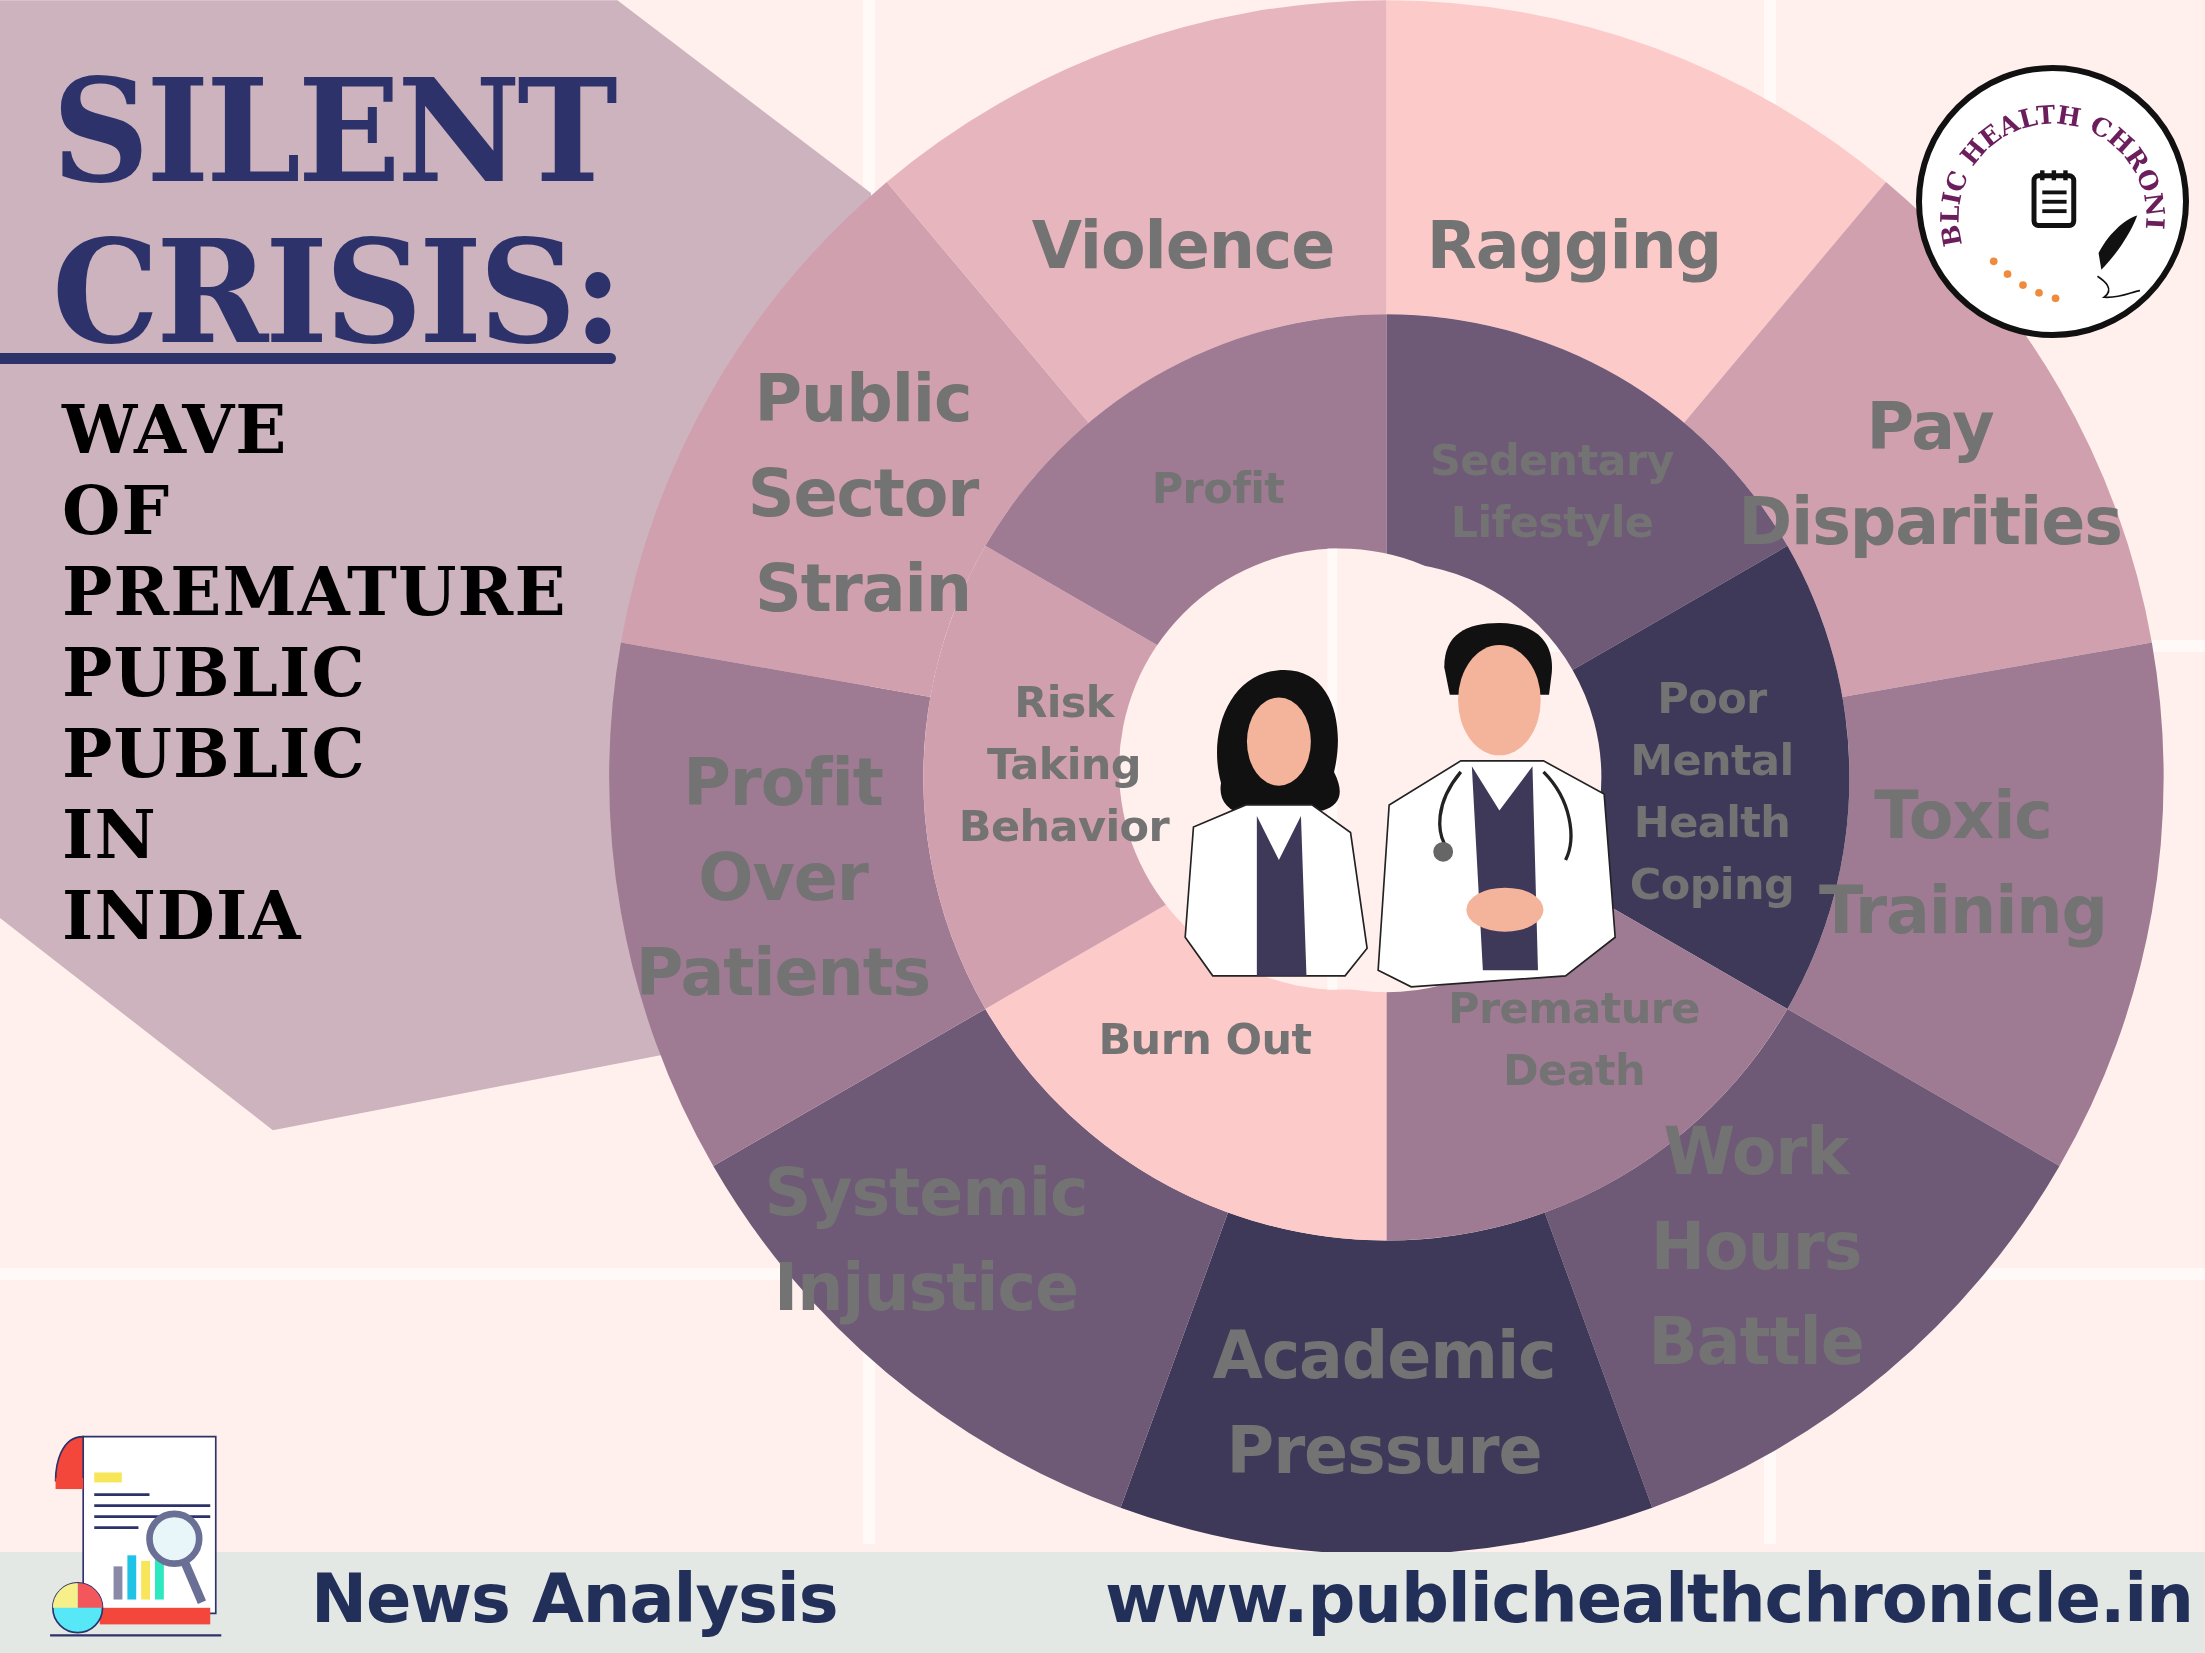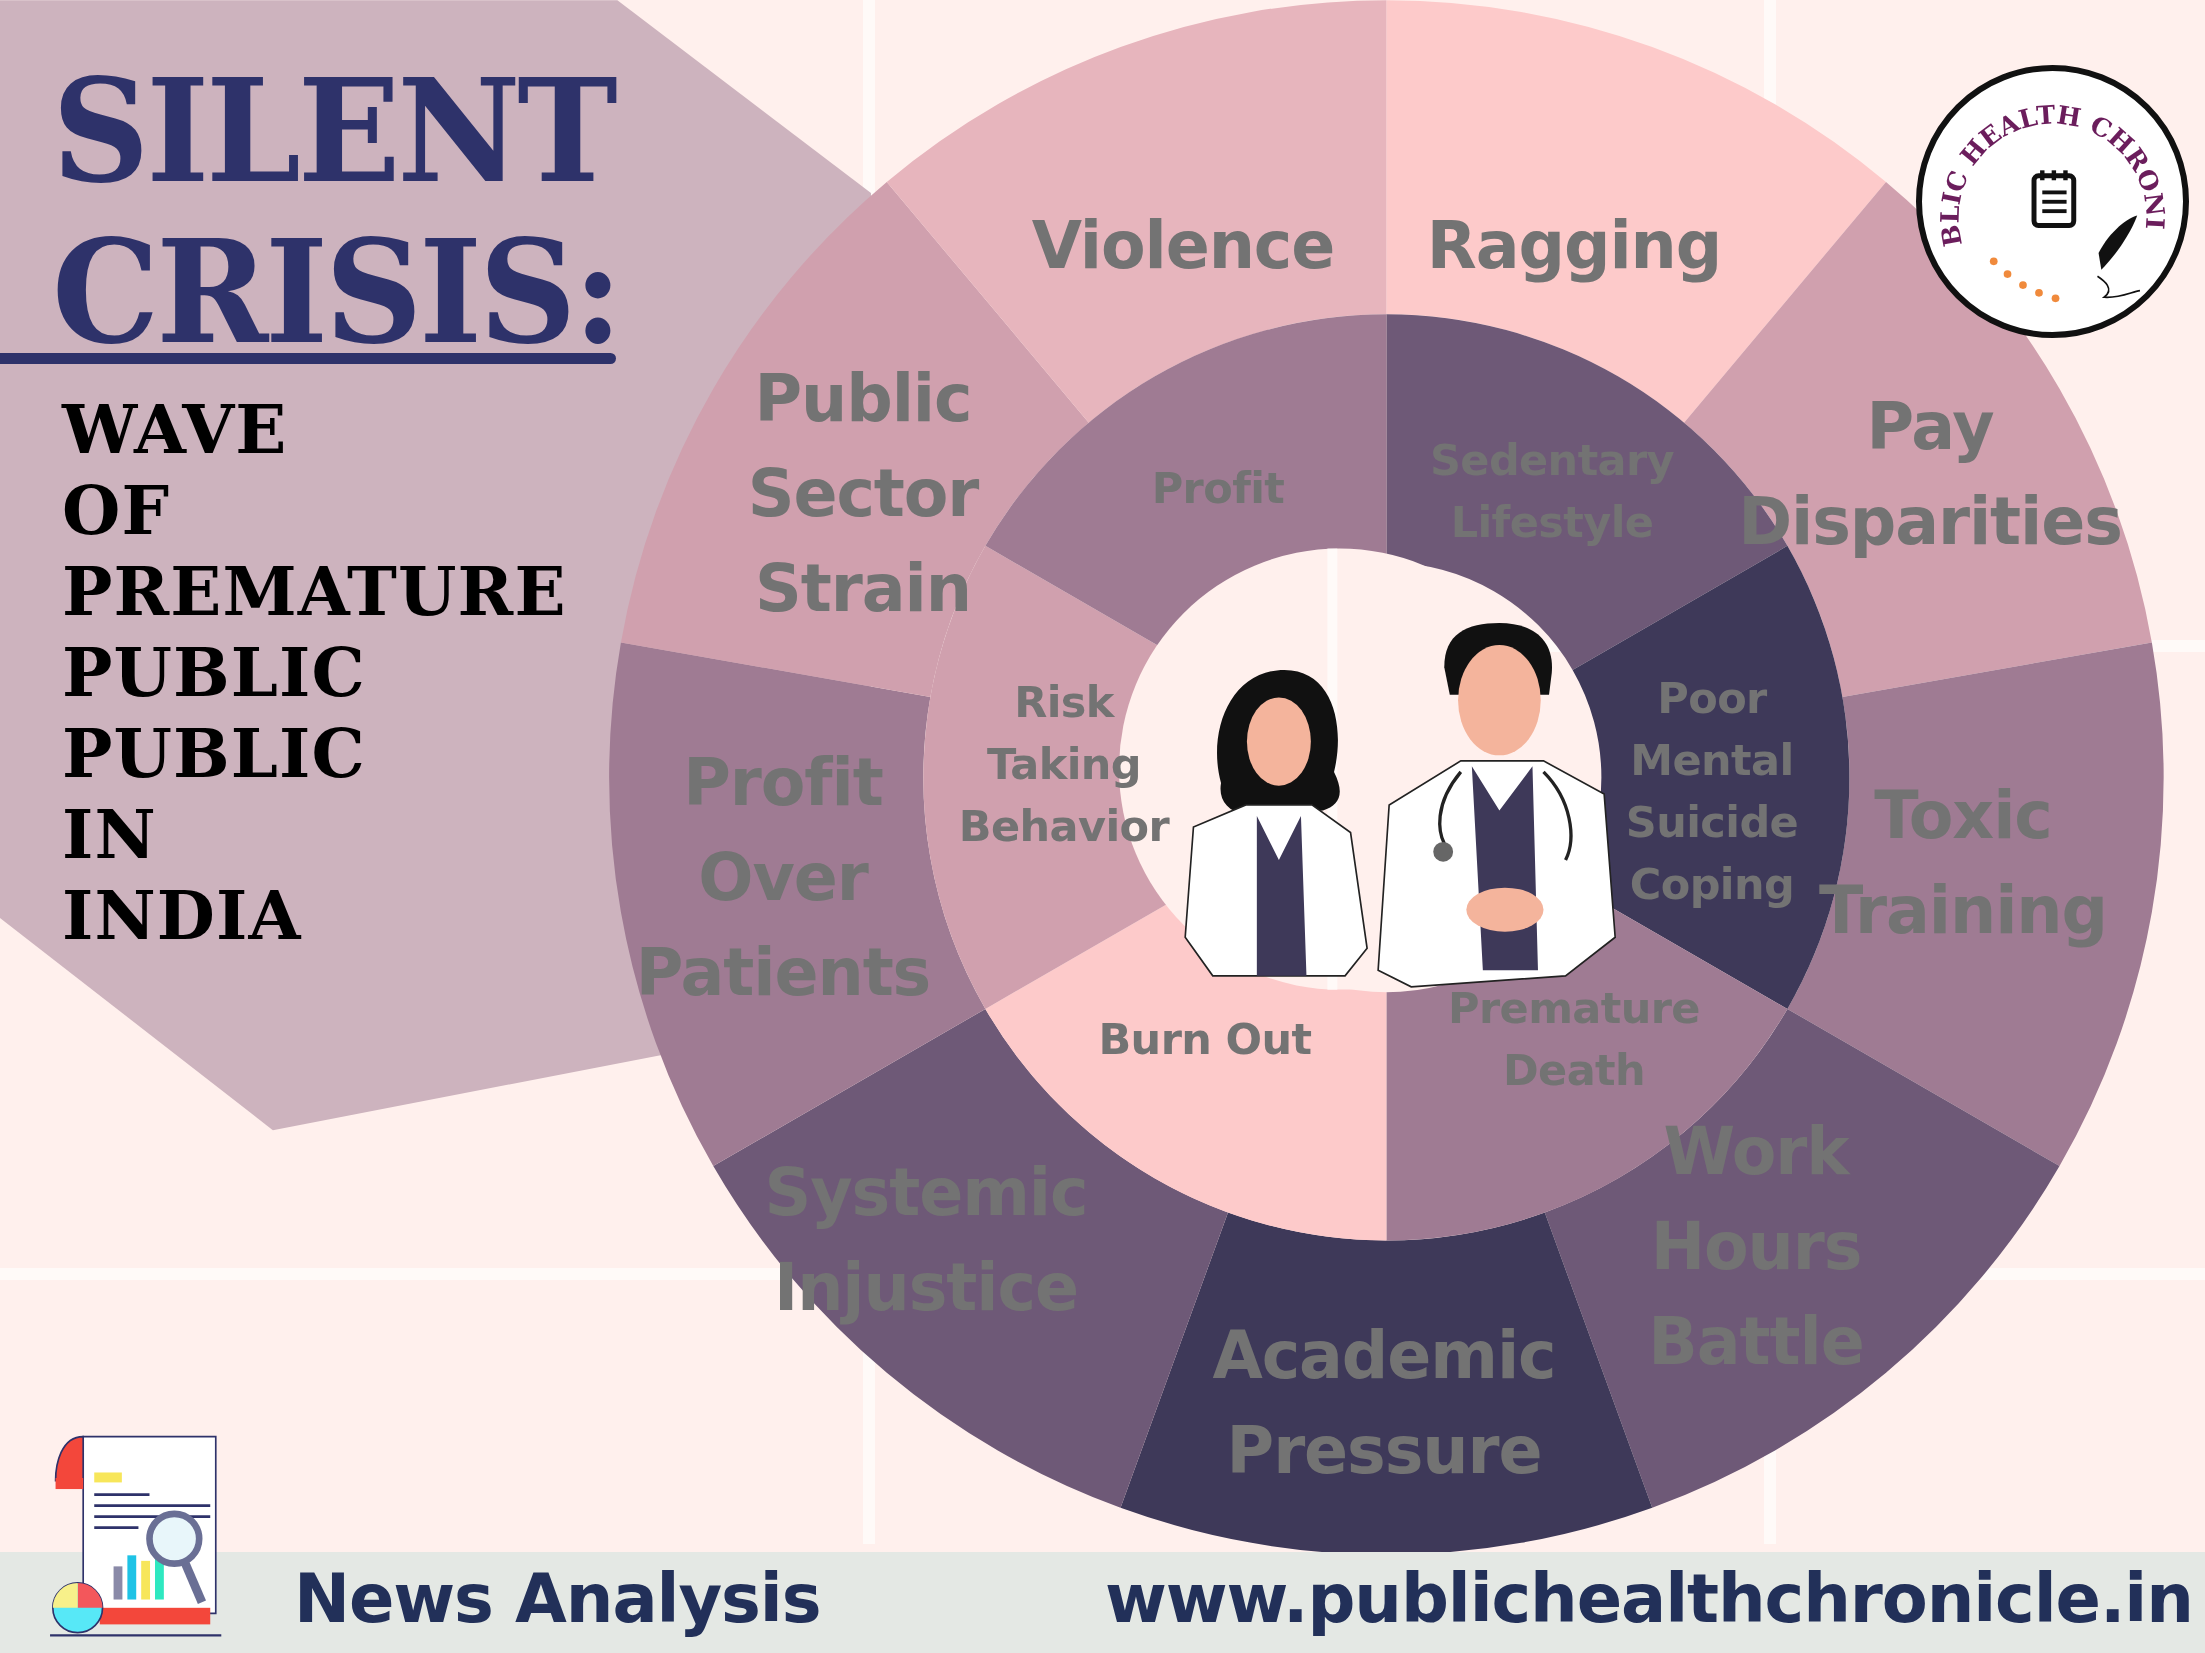--- a/index.html
+++ b/index.html
@@ -110,21 +110,21 @@
 Sector
 Strain</div>
   <div class="label outer-label" style="left:1183px; top:245px">Violence</div>
 </div>
 
 <div>
   <div class="label inner-label" style="left:1552px; top:491px">Sedentary
 Lifestyle</div>
   <div class="label inner-label" style="left:1712px; top:791px">Poor
 Mental
-Suicide
+Health
 Coping</div>
   <div class="label inner-label" style="left:1574px; top:1039px">Premature
 Death</div>
   <div class="label inner-label" style="left:1205px; top:1039px">Burn Out</div>
   <div class="label inner-label" style="left:1064px; top:764px">Risk
 Taking
 Behavior</div>
   <div class="label inner-label" style="left:1218px; top:488px">Profit</div>
 </div>
 
@@ -174,15 +174,15 @@
   <rect x="185" y="235" width="16" height="70" fill="#f7e65a"></rect>
   <rect x="210" y="205" width="16" height="100" fill="#2ee8c0"></rect>
   <circle cx="245" cy="195" r="45" fill="#e8f6fa" stroke="#6a6f95" stroke-width="12"></circle>
   <line x1="265" y1="240" x2="295" y2="310" stroke="#6a6f95" stroke-width="16"></line>
   <rect x="110" y="320" width="200" height="30" fill="#f3473b"></rect>
   <circle cx="70" cy="320" r="45" fill="#57e8f7" stroke="#2e326a" stroke-width="3"></circle>
   <path d="M70,320 L70,275 A45,45 0 0,1 115,320 Z" fill="#f3575b"></path>
   <path d="M70,320 L25,320 A45,45 0 0,1 70,275 Z" fill="#f7f08a"></path>
   <line x1="20" y1="370" x2="330" y2="370" stroke="#2e326a" stroke-width="4"></line>
 </svg>
-<div class="footer-text" style="left:294px">News Analysis</div>
+<div class="footer-text" style="left:311px">News Analysis</div>
 <div class="footer-text" style="left:1105px">www.publichealthchronicle.in</div>
 
 
 </body></html>

